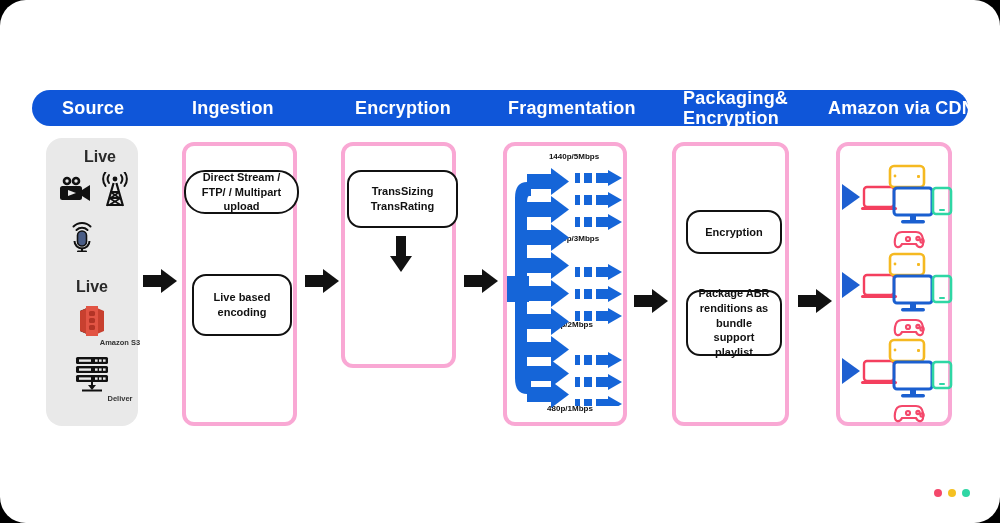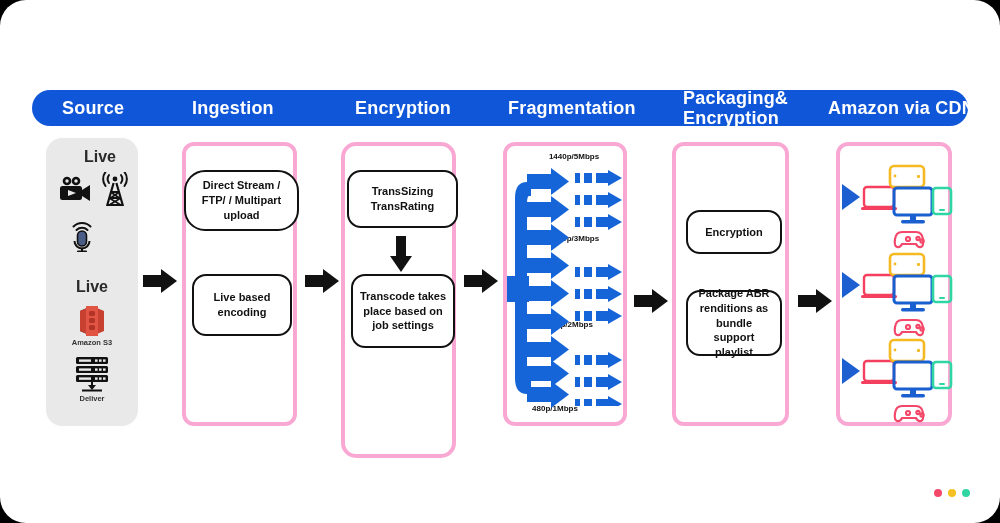--- a/index.html
+++ b/index.html
@@ -28,21 +28,21 @@
   #src-col{
     position:absolute;left:46px;top:138px;width:92px;height:288px;
     background:#e9e9e9;border-radius:16px;
   }
   .src-title{
     position:absolute;left:0;width:92px;text-align:center;
     font-weight:bold;font-size:16px;color:#2a2a2a;
   }
   .src-label{
     position:absolute;width:92px;left:0;text-align:center;
-    font-size:7.5px;color:#333;font-weight:600;
+    font-size:7.5px;color:#333;font-weight:600;padding-left:28px;
   }
   .icon{position:absolute;}
 
   
   .card{
     position:absolute;box-sizing:border-box;background:#fff;
     border:2px solid #111;border-radius:14px;
     display:flex;align-items:center;justify-content:center;text-align:center;
     font-weight:bold;font-size:11px;color:#111;line-height:1.35;padding:4px 6px;
   }
@@ -155,41 +155,40 @@
         </g>
         <path d="M18 26 V31" stroke="#111" stroke-width="2"></path>
         <polygon points="14,29 22,29 18,34" fill="#111"></polygon>
         <rect x="8" y="33.5" width="20" height="2" fill="#111"></rect>
       </svg>
     </span>
     <div class="src-label" style="top:256px;">Deliver</div>
   </div>
 
   <div class="colbox" style="left:182px;top:142px;width:115px;height:284px;">
-    <div class="card" style="left:-2px;top:24px;width:115px;height:61px;border-radius:21px;">Direct Stream / FTP/ / Multipart upload</div>
+    <div class="card" style="left:-2px;top:24px;width:115px;height:44px;border-radius:21px;">Direct Stream / FTP/ / Multipart upload</div>
     <div class="card" style="left:6px;top:128px;width:100px;height:62px;">Live based encoding</div>
   </div>
 
-  <div class="colbox" style="left:341px;top:142px;width:115px;height:316px;border-radius:15px;">
+  <div class="colbox" style="left:341px;top:142px;width:115px;height:226px;">
     <div class="card" style="left:2px;top:24px;width:111px;height:58px;">TransSizing TransRating</div>
     <span class="icon" style="left:45px;top:90px;">
       <svg width="22" height="36" viewBox="0 0 22 36">
         <rect x="6" y="0" width="10" height="22" fill="#111"></rect>
         <polygon points="0,20 22,20 11,36" fill="#111"></polygon>
       </svg>
     </span>
-    <div class="card" style="left:6px;top:128px;width:104px;height:74px;">Transcode takes place based on job settings</div>
   </div>
 
   <div class="colbox" style="left:503px;top:142px;width:124px;height:284px;">
 
     <div class="frag-label" style="left:22px;top:6px;">1440p/5Mbps</div>
     <div class="frag-label" style="left:22px;top:88px;">1080p/3Mbps</div>
     <div class="frag-label" style="left:18px;top:174px;">720p/2Mbps</div>
-    <div class="frag-label" style="left:3px;top:258px;">480p/1Mbps</div>
+    <div class="frag-label" style="left:18px;top:258px;">480p/1Mbps</div>
 
     <span class="icon" style="left:0px;top:22px;">
       <svg width="68" height="240" viewBox="0 0 68 240">
         <path d="M20 14 Q8 14 8 30 L8 210 Q8 226 20 226 L24 226 L24 212 L22 212
                  Q20 212 20 204 L20 36 Q20 28 22 28 L24 28 L24 14 Z" fill="#1565d8"></path>
         <rect x="0" y="108" width="22" height="26" fill="#1565d8"></rect>
         <g fill="#1565d8">
           <g>
               <rect x="20" y="6" width="26" height="15"></rect>
               <polygon points="44,0 62,13.5 44,27"></polygon>

